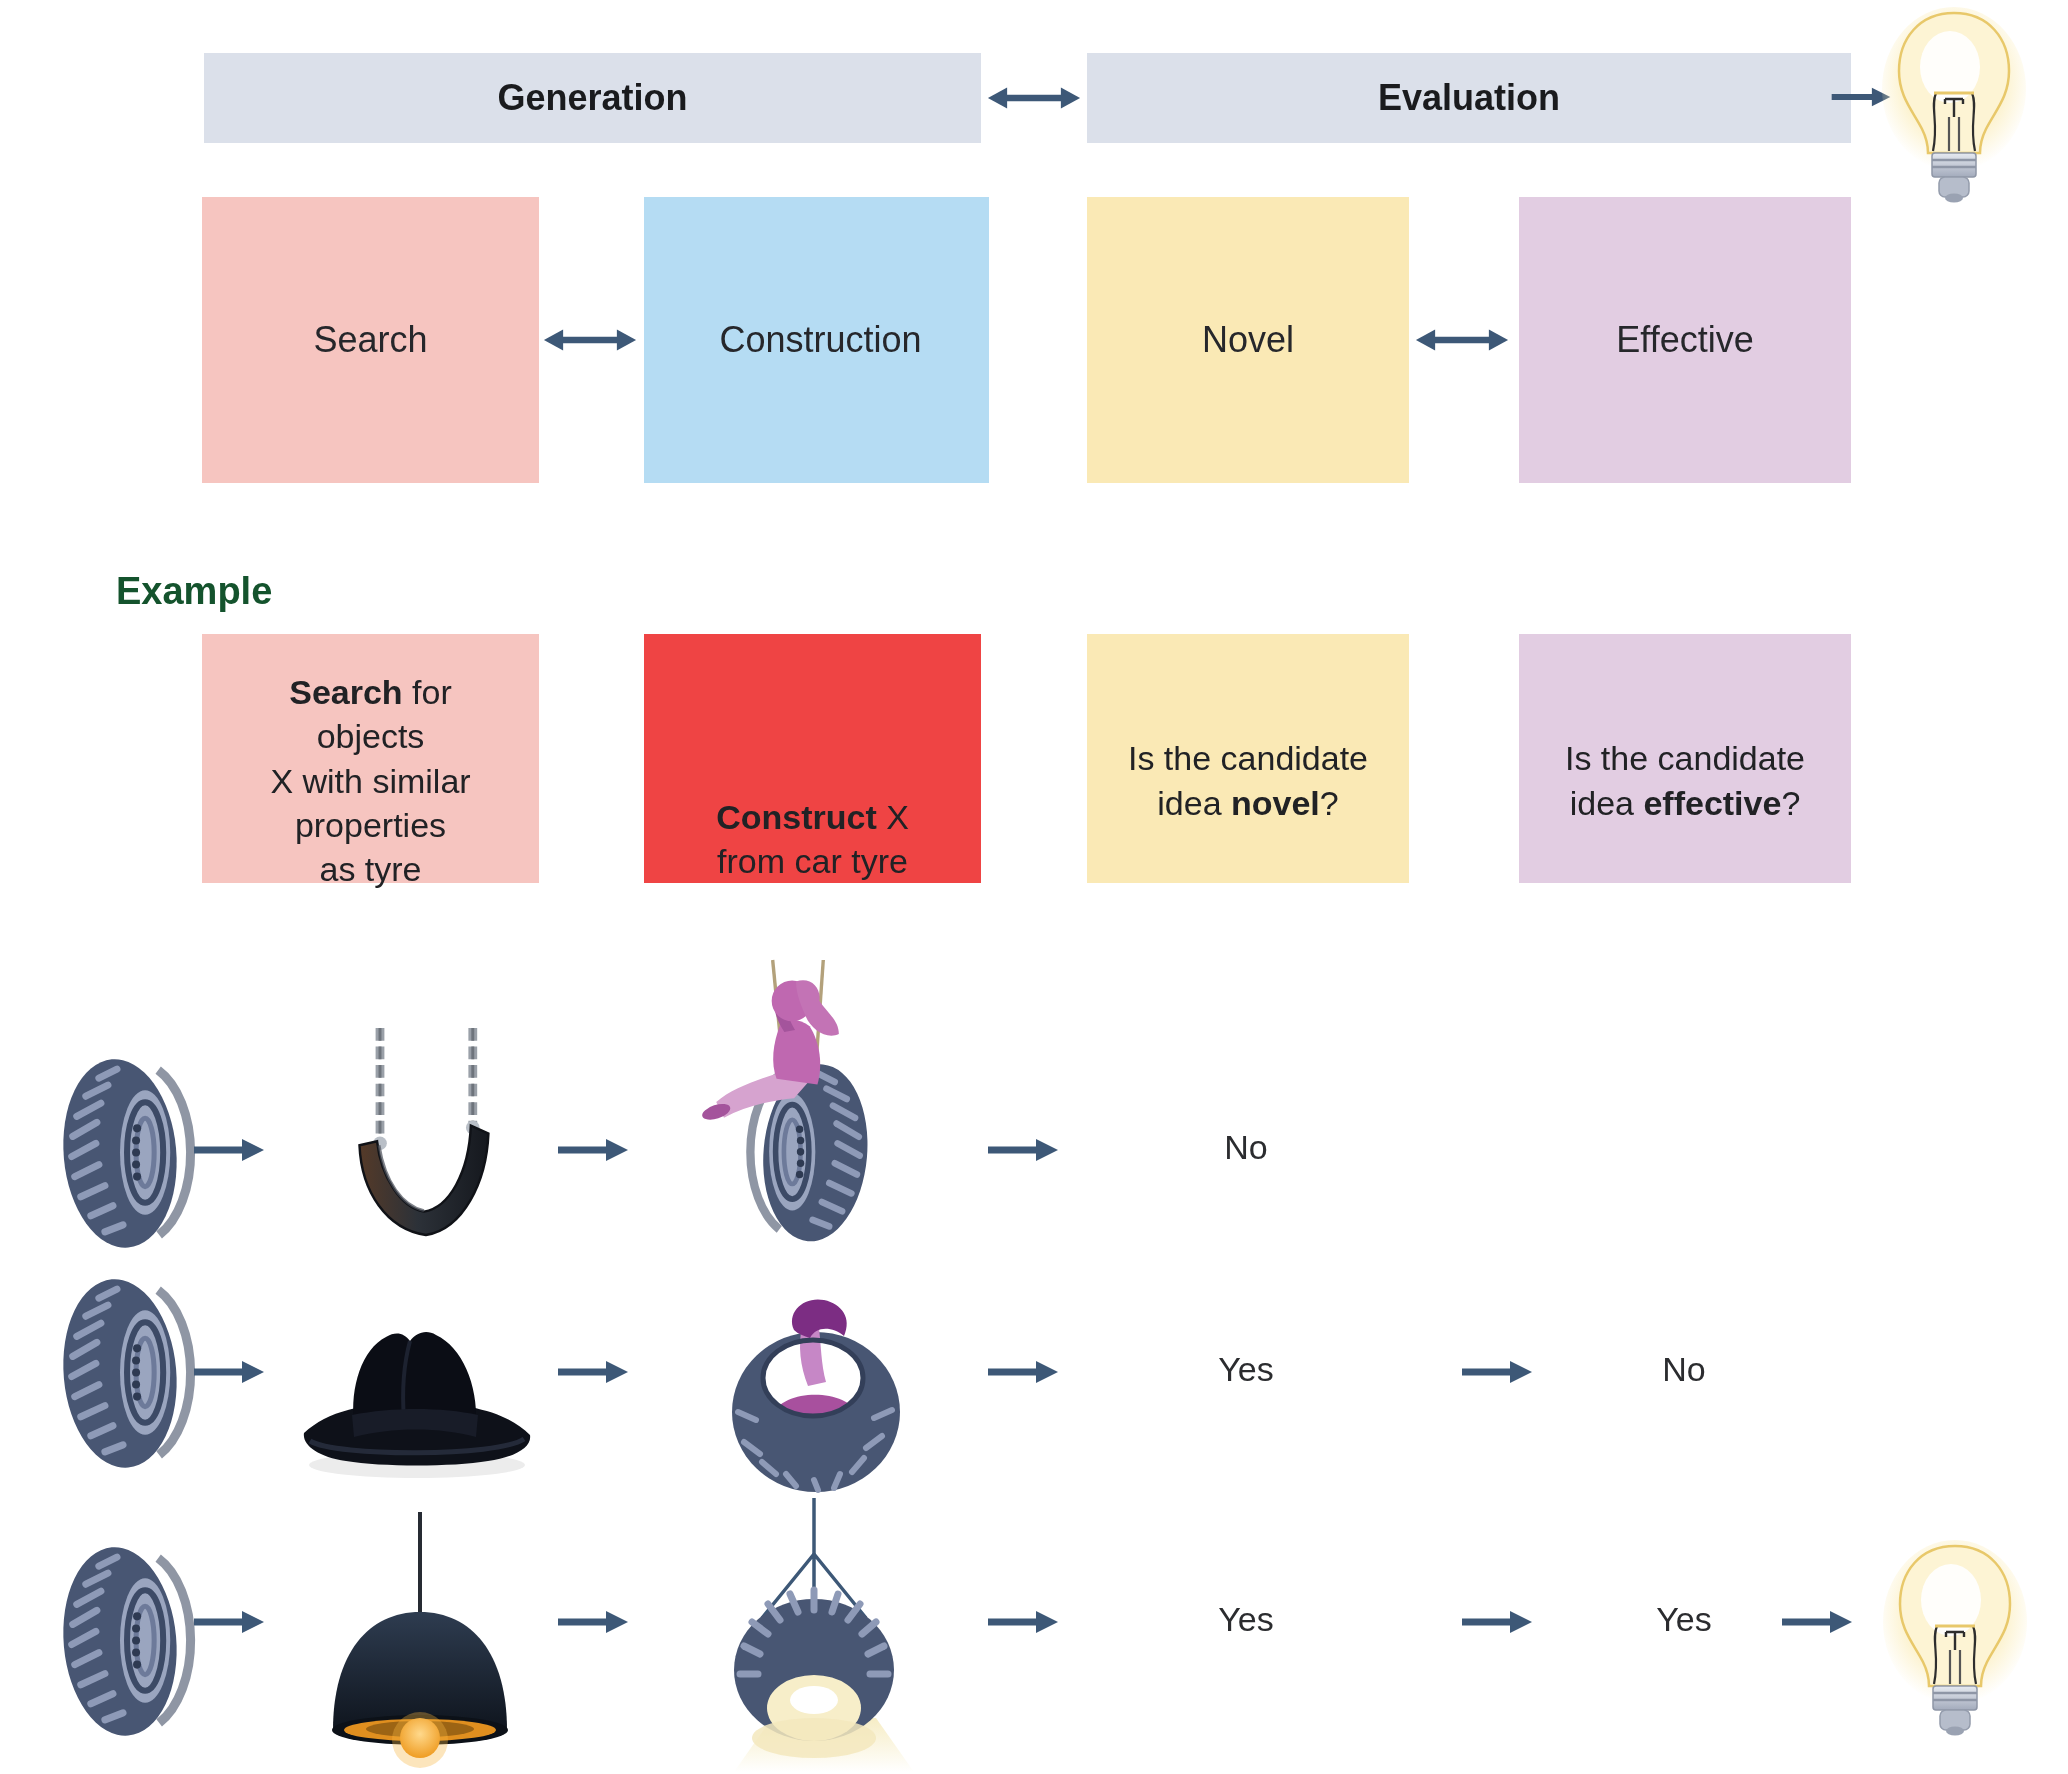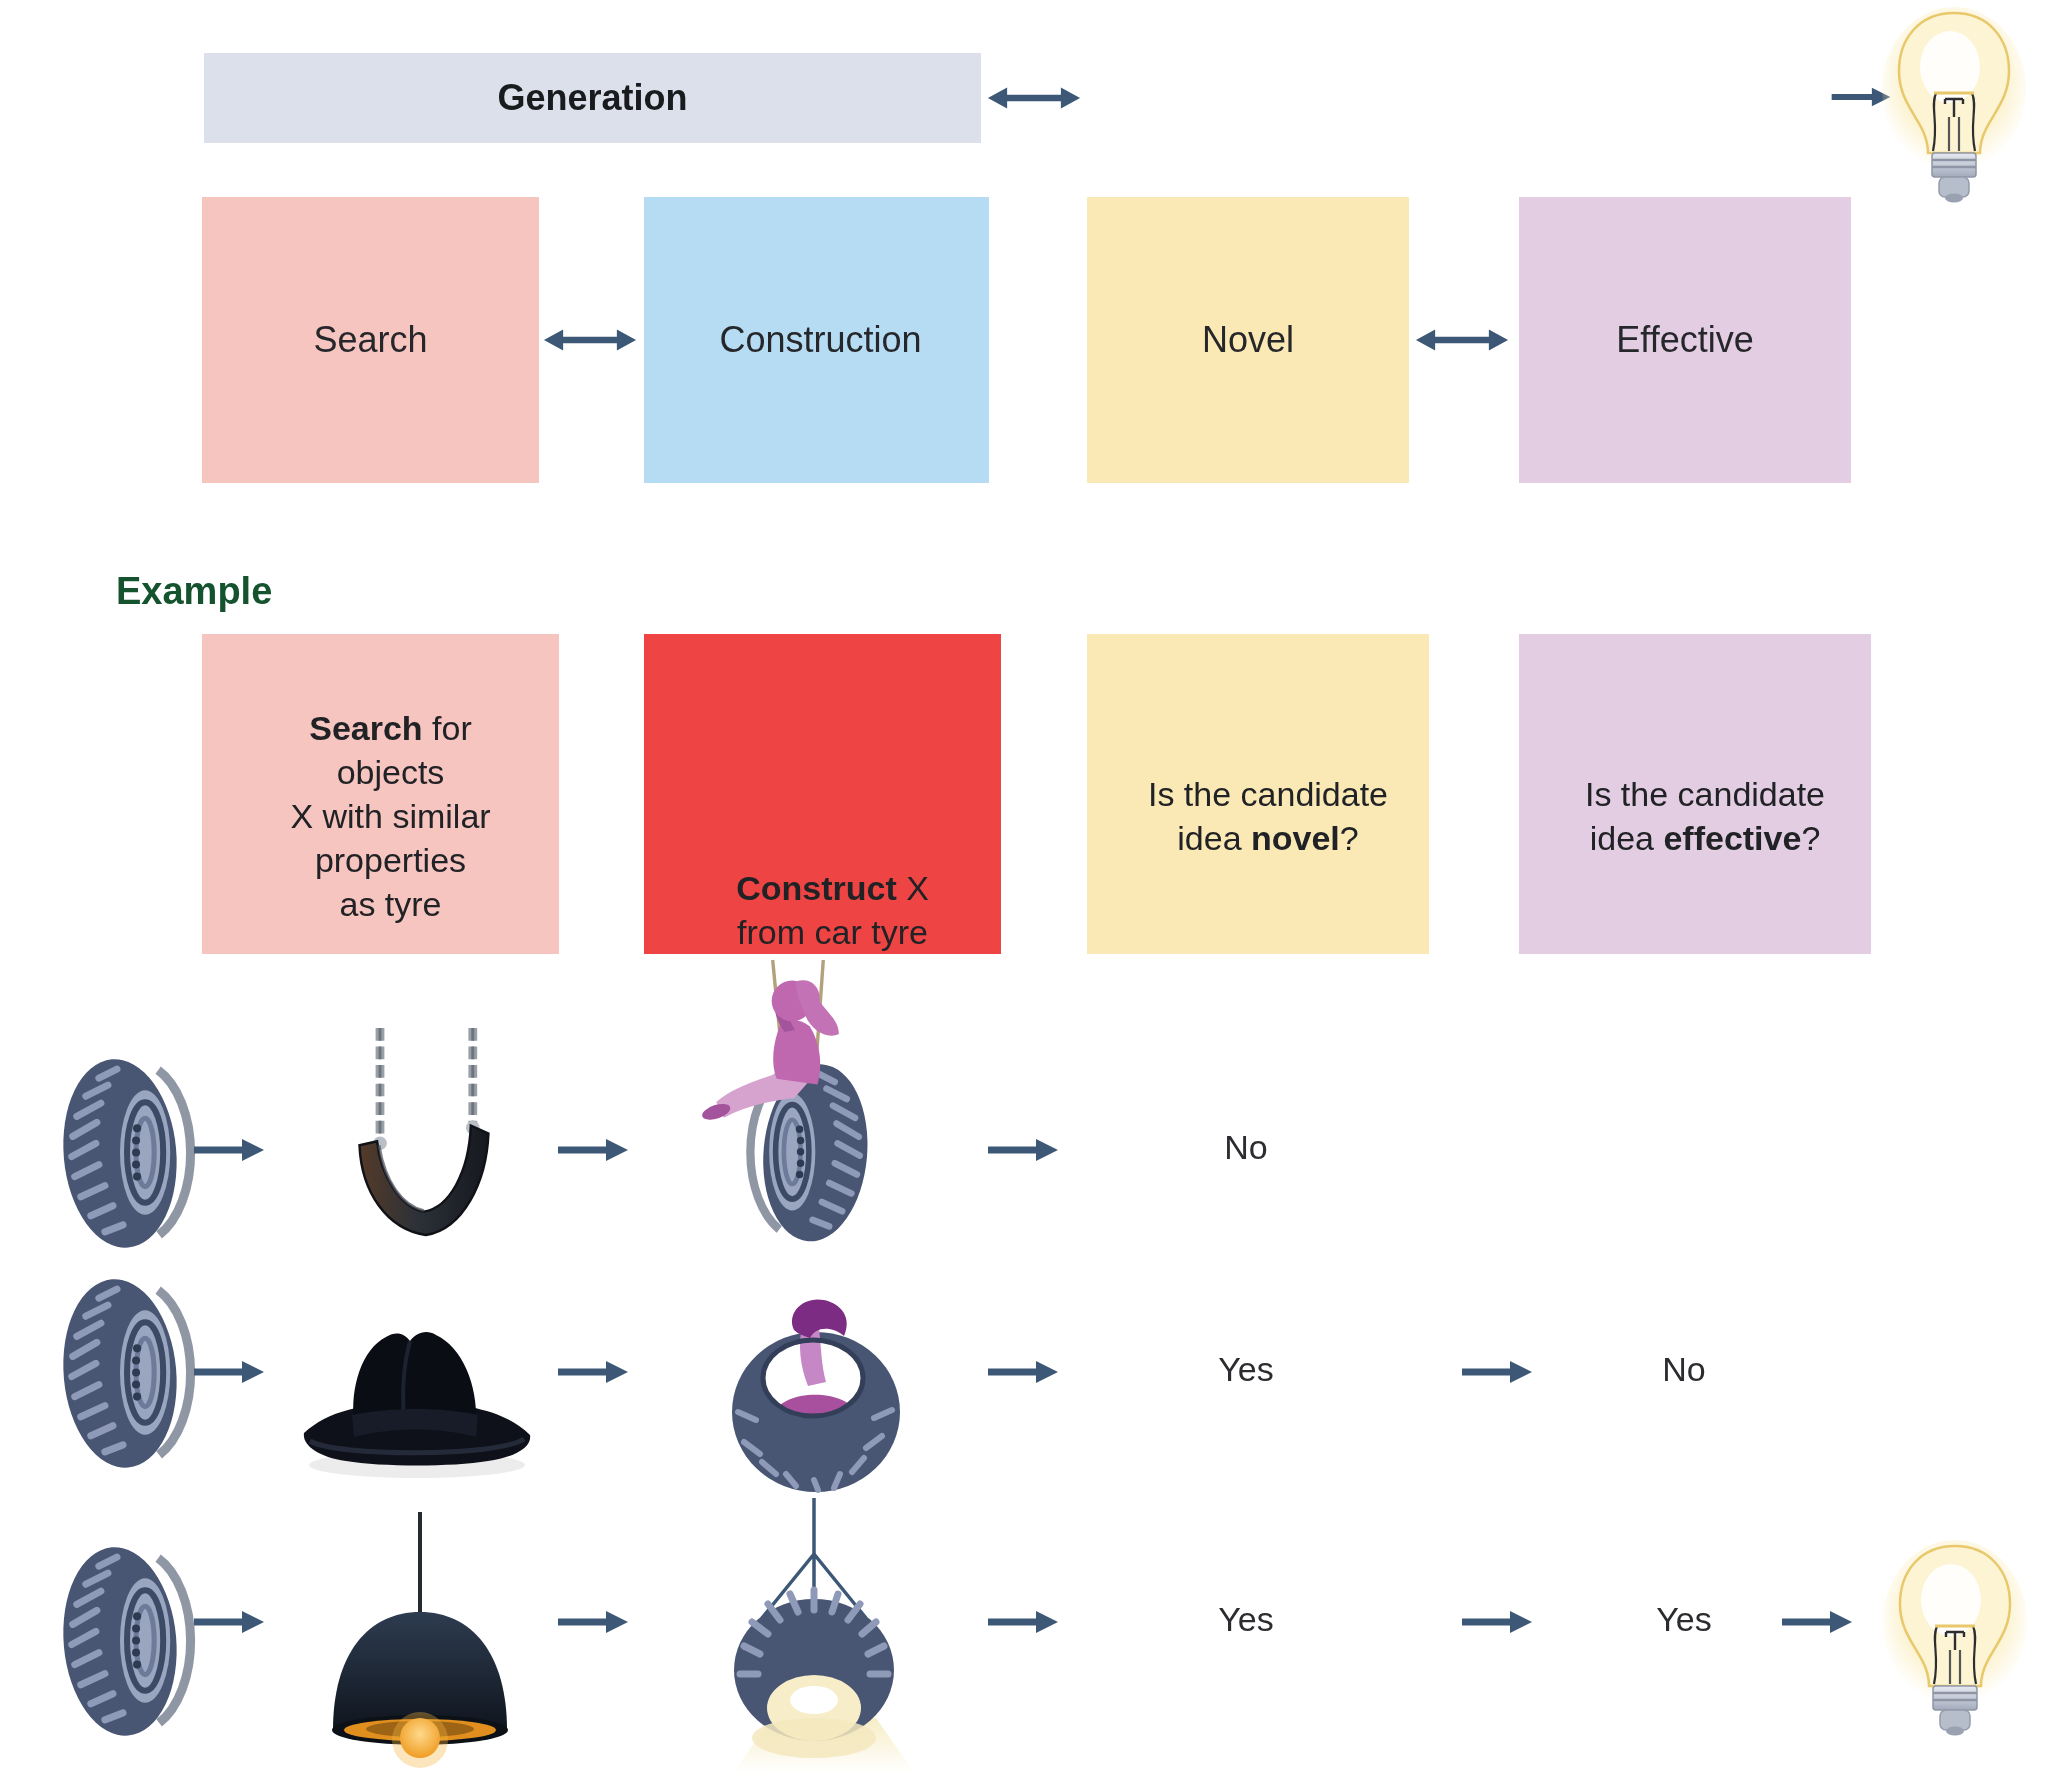--- a/index.html
+++ b/index.html
@@ -3,23 +3,23 @@
 <meta charset="utf-8">
 <style>
   html,body{margin:0;padding:0;background:#ffffff;}
   .canvas{position:relative;width:2068px;height:1774px;background:#ffffff;overflow:hidden;
           font-family:"Liberation Sans", sans-serif;color:#1d1e20;margin-left:24px;}
   .abs{position:absolute;}
   .bar{position:absolute;top:53px;height:90px;background:#dbe0ea;display:flex;
        align-items:center;justify-content:center;font-weight:bold;font-size:36px;color:#1a1b1e;}
   .cbox{position:absolute;top:197px;height:286px;display:flex;align-items:center;
         justify-content:center;font-size:36px;color:#26272b;}
-  .ebox{position:absolute;top:634px;height:320px;display:flex;align-items:center;
+  .ebox{position:absolute;top:634px;height:249px;display:flex;align-items:center;
         justify-content:center;font-size:34px;line-height:1.3;color:#212225;
-        white-space:pre-line;text-align:center;padding-left:20px;}
+        white-space:pre-line;text-align:center;}
   .ebox b{font-weight:bold;}
   .heading{position:absolute;left:92px;top:570px;font-size:38px;font-weight:bold;color:#14532d;}
   .answer{position:absolute;width:150px;text-align:center;font-size:34px;color:#2b2c2f;}
   .arrow{position:absolute;}
   svg{display:block;overflow:visible;}
 </style>
 </head>
 <body>
 
 <div class="canvas">
@@ -103,20 +103,23 @@
         <path d="M53 155 L97 155 M53 162 L97 162" stroke="#8e96a6" stroke-width="2.5"></path>
         <rect x="60" y="172" width="30" height="20" rx="6" fill="#b6bdcb" stroke="#949cac" stroke-width="1.5"></rect>
         <ellipse cx="75" cy="193" rx="9" ry="4.5" fill="#9aa2b2"></ellipse>
       </g>
     </defs>
   </svg>
 
   <div class="bar" style="left:180px;width:777px;">
     <span>Generation</span>
   </div>
+  <div class="bar" style="left:1063px;width:764px;">
+    <span>Evaluation</span>
+  </div>
   <svg class="arrow" style="left:962px;top:85px;" width="96" height="26" viewBox="0 0 100 26">
       <use href="#arrowD"></use>
     </svg>
   <svg class="arrow" style="left:1806px;top:86px;" width="62" height="22" viewBox="0 0 74 26">
       <use href="#arrowR"></use>
     </svg>
   <svg class="abs" style="left:1855px;top:5px;" width="150" height="205" viewBox="0 0 150 205">
       <use href="#bulb"></use>
     </svg>
 

